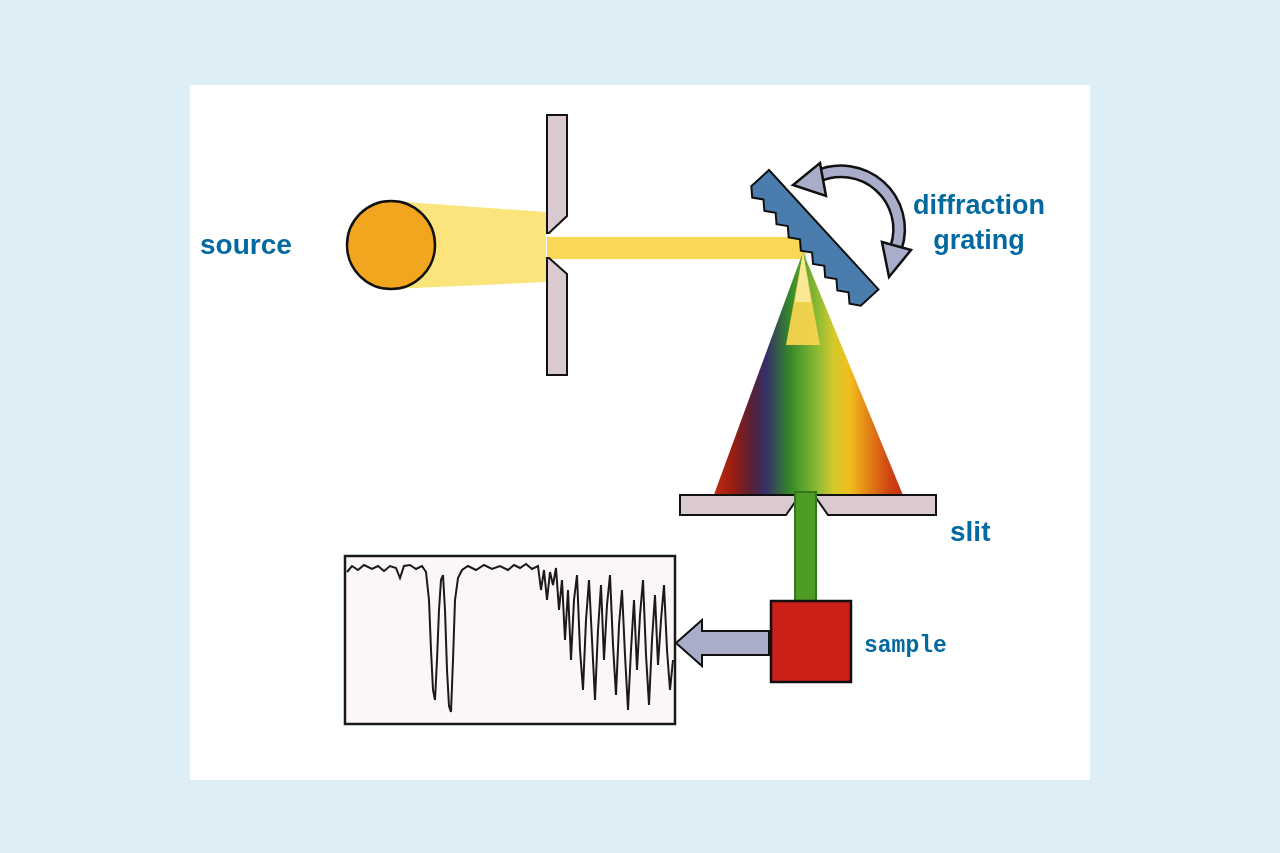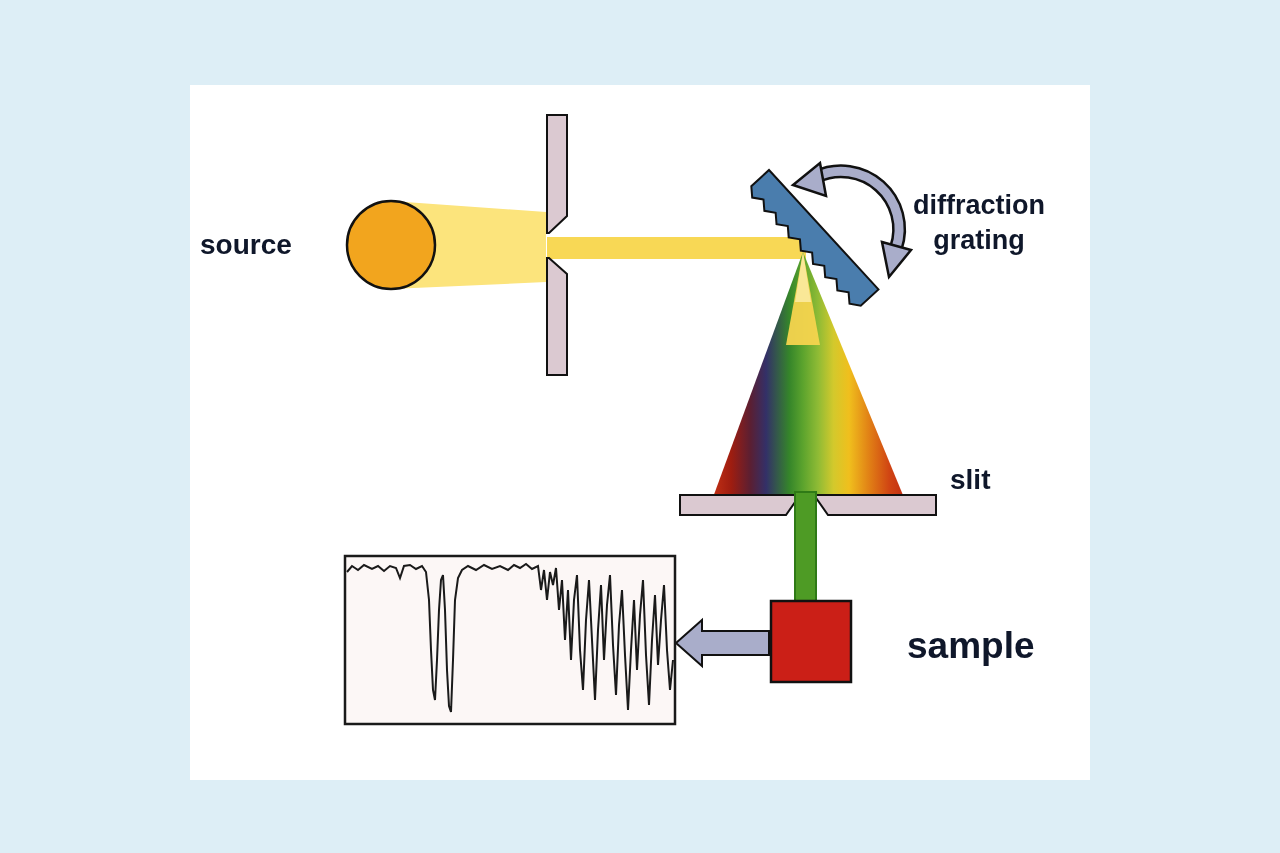--- a/index.html
+++ b/index.html
@@ -22,37 +22,37 @@
   }
   svg.diagram {
     position: absolute;
     left: 0;
     top: 0;
     width: 1280px;
     height: 853px;
   }
   .label {
     position: absolute;
-    color: #0f172a;
+    color: #0369a1;
     font-weight: 700;
     font-size: 28px;
     line-height: 32px;
     white-space: nowrap;
   }
   .label.grating {
     white-space: normal;
     text-align: center;
     width: 168px;
     font-size: 27px;
     line-height: 35px;
   }
   .label.source  { left: 200px; top: 229px; width: 122px; text-align: left; }
   .label.grating { left: 895px; top: 188px; }
-  .label.slit    { left: 950px; top: 464px; }
-  .label.sample  { left: 907px; top: 630px; font-size: 37px; }
+  .label.slit    { left: 950px; top: 516px; }
+  .label.sample  { left: 864px; top: 630px; font-size: 23px; font-family: Liberation Mono, monospace; }
 </style>
 </head>
 <body>
 
 <div class="panel"></div>
 
 <svg class="diagram" viewBox="0 0 1280 853">
   <defs>
     <linearGradient id="fanGrad" gradientUnits="userSpaceOnUse" x1="712" y1="0" x2="905" y2="0">
       <stop offset="0%" stop-color="#c33014"></stop>

